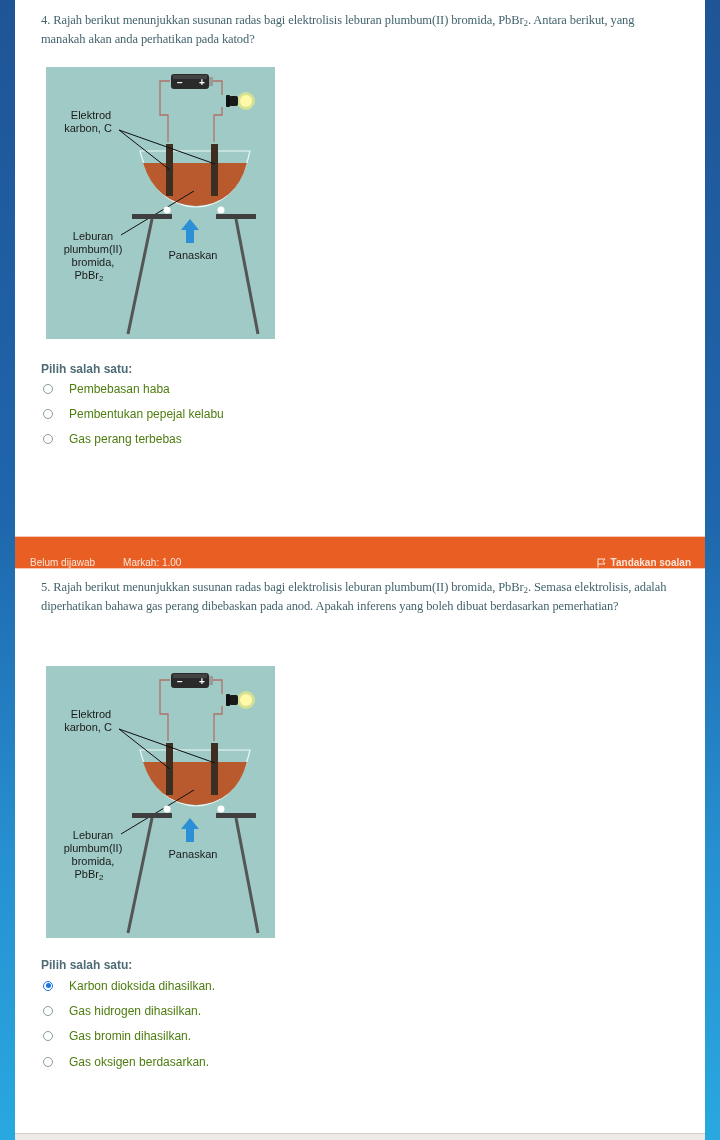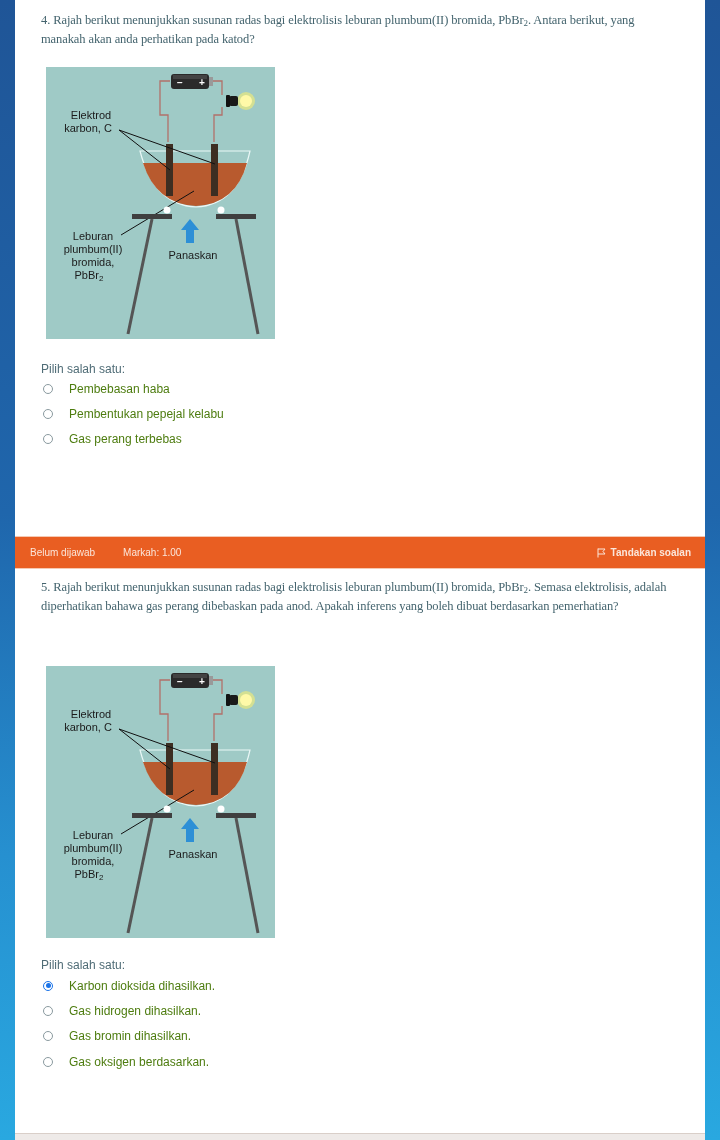--- a/index.html
+++ b/index.html
@@ -19,21 +19,21 @@
     font-family: Liberation Serif, serif;
     letter-spacing: -0.1px;
   }
   .q-text sub { font-size: 9px; vertical-align: -2px; line-height: 0; }
   .diagram {
     position: absolute; left: 31px; width: 229px; height: 272px;
     background: #9fcac6;
   }
   .diagram svg { width: 229px; height: 272px; display: block; }
   .prompt {
-    position: absolute; left: 26px; font-size: 12px; color: #4f6c76;
+    position: absolute; left: 26px; font-size: 12px; color: #4f6c76; font-weight: bold;
   }
   .options { position: absolute; left: 28px; }
   .option {
     display: flex; align-items: center; height: 25.3px; cursor: pointer;
   }
   .radio {
     width: 10px; height: 10px; border-radius: 50%;
     border: 1px solid #8a9a9f; background: #fff; box-sizing: border-box;
     margin-right: 16px; position: relative;
   }
@@ -41,21 +41,21 @@
   .radio.checked::after {
     content: ""; position: absolute; left: 1.5px; top: 1.5px;
     width: 5px; height: 5px; border-radius: 50%; background: #1a73e8;
   }
   .opt-label { font-size: 12px; color: #4d7c0f; }
   .status-bar {
     position: absolute; left: 0; top: 537px; width: 690px; height: 31px;
     background: #e95e22;
     box-shadow: 0 -1px 0 #f5c9b3, 0 1px 0 #f5c9b3;
     color: #fbe6da; font-size: 10px;
-    display: flex; align-items: center;
+    display: flex; align-items: flex-end;
   }
   .status-bar .s1 { margin-left: 15px; }
   .status-bar .s2 { margin-left: 28px; }
   .status-bar .flag {
     margin-left: auto; margin-right: 14px; display: flex; align-items: center; cursor: pointer; font-weight: bold;
   }
   .flag-icon { width: 9px; height: 10px; margin-right: 5px; }
   .bottom-line {
     position: absolute; left: 0; top: 1133px; width: 690px; height: 7px;
     background: #eeeae8; border-top: 1px solid #d9cfc9;

